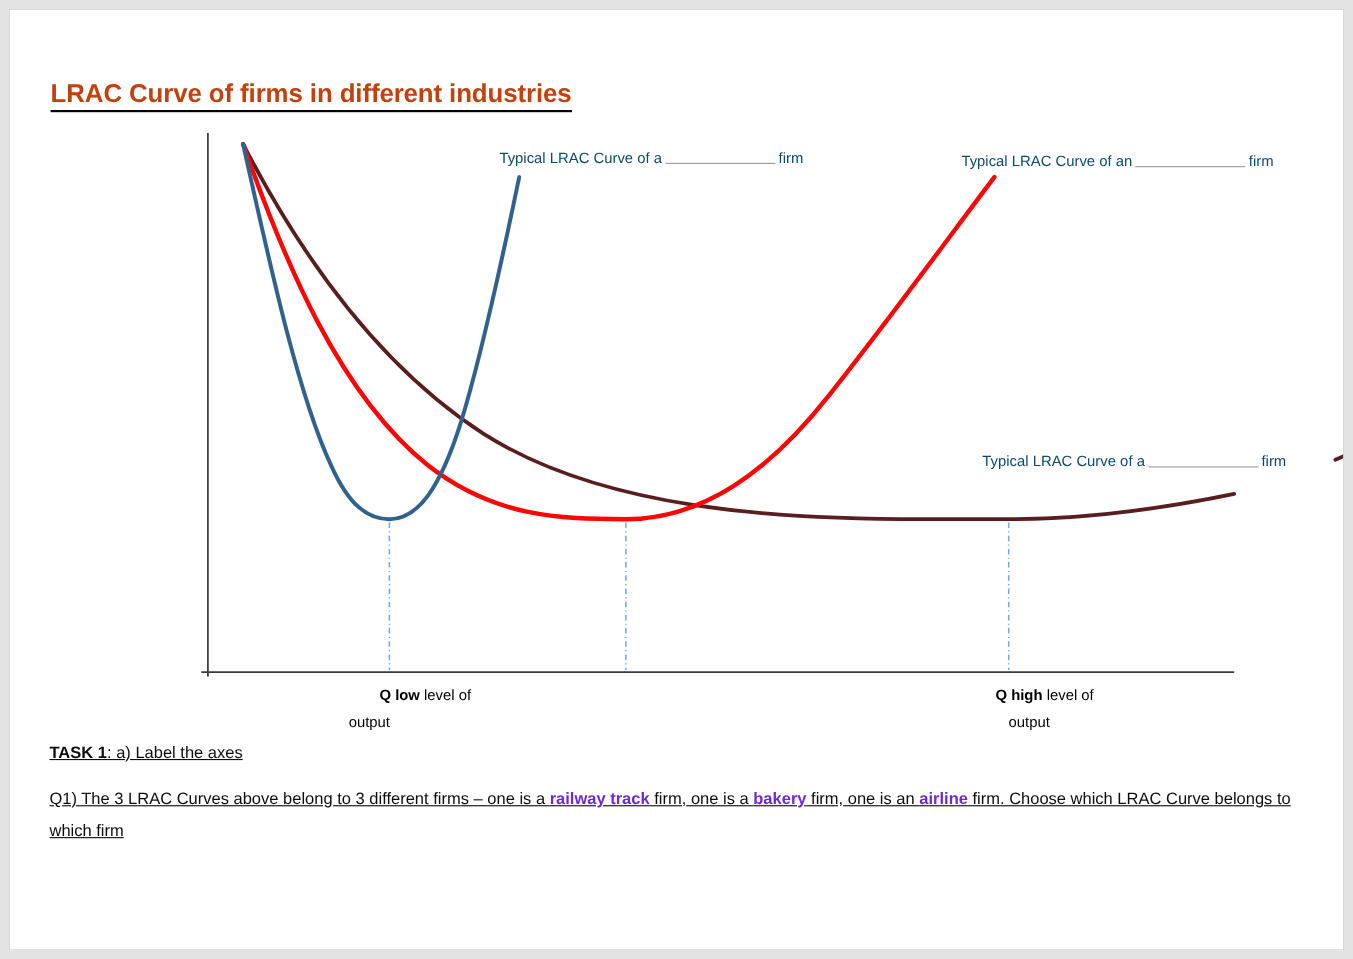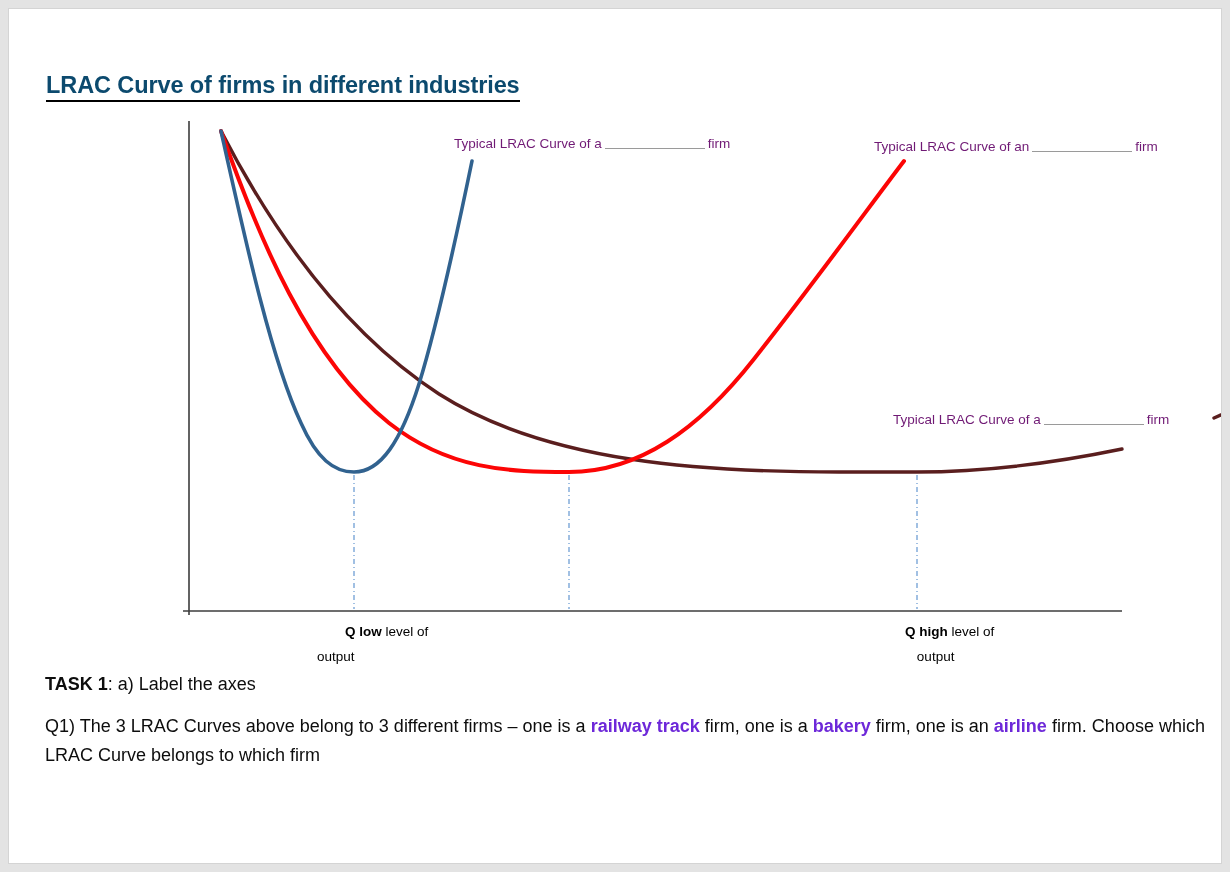--- a/index.html
+++ b/index.html
@@ -25,42 +25,42 @@
     overflow: hidden;
   }
 
   
   #doc-title {
     position: absolute;
     left: 37px;
     top: 63px;
     font-size: 23.5px;
     font-weight: bold;
-    color: #0c4a6e;
+    color: #c2410c;
     letter-spacing: -0.1px;
     border-bottom: 2px solid #000;
     padding-bottom: 1px;
     white-space: nowrap;
   }
 
   
   #figure {
     position: absolute;
     left: 0;
     top: 0;
     width: 1214px;
     height: 670px;
   }
   #figure svg { display: block; }
 
   
   .callout {
     position: absolute;
     font-size: 13.5px;
-    color: #701a75;
+    color: #0c4a6e;
     white-space: nowrap;
     line-height: 1.1;
   }
   .callout .blankline {
     display: inline-block;
     width: 100px;
     border-bottom: 1px solid #9a9a9a;
     margin: 0 3px -1px 3px;
     height: 11px;
   }
@@ -78,24 +78,25 @@
   }
   .qlabel b { font-weight: bold; margin-left: 28px; }
   .qlabel .l2 { display: block; }
   #qlabel-low    { left: 308px; top: 610px; }
   #qlabel-medium { left: 523px; top: 610px; }
   #qlabel-high   { left: 868px; top: 610px; text-align: center; }
 
   
   .bodytext {
     position: absolute;
-    font-size: 18px;
+    font-size: 15px;
     color: #161616;
     line-height: 29px;
     color: #0d0d0d;
+    text-decoration: underline;
   }
   #task1 { left: 36px; top: 661px; width: 700px; }
   #q1    { left: 36px; top: 703px; width: 1160px; }
   #q2    { left: 36px; top: 771px; width: 1000px; }
   .bodytext b { font-weight: bold; }
   .term { font-weight: bold; color: #6d28d9; }
 </style>
 </head>
 <body>
 

